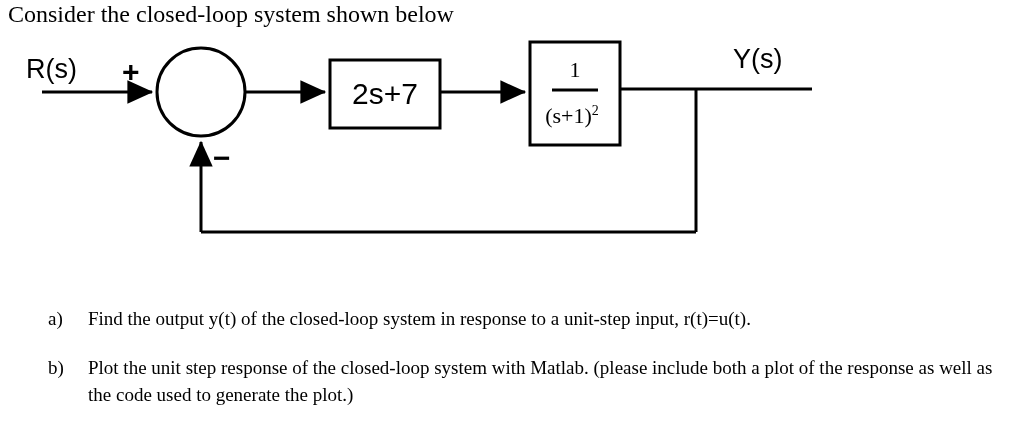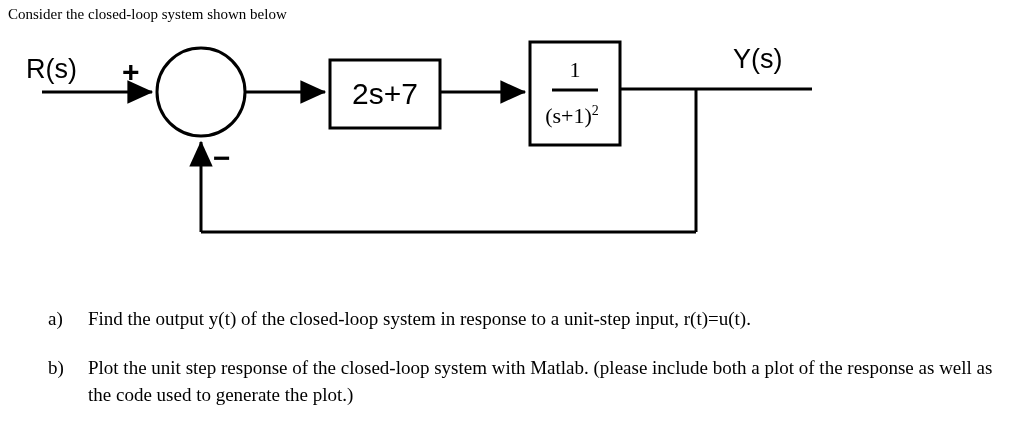--- a/index.html
+++ b/index.html
@@ -13,21 +13,21 @@
     height: 448px;
     position: relative;
     overflow: hidden;
     font-family: "Liberation Serif", "DejaVu Serif", serif;
     color: #000000;
   }
   .prompt-heading {
     position: absolute;
     left: 8px;
     top: 2px;
-    font-size: 15px;
+    font-size: 24px;
     line-height: 24px;
     white-space: nowrap;
     font-family: "Liberation Serif", "DejaVu Serif", serif;
   }
   #diagram-area {
     position: absolute;
     left: 0;
     top: 28px;
     width: 908px;
     height: 230px;

